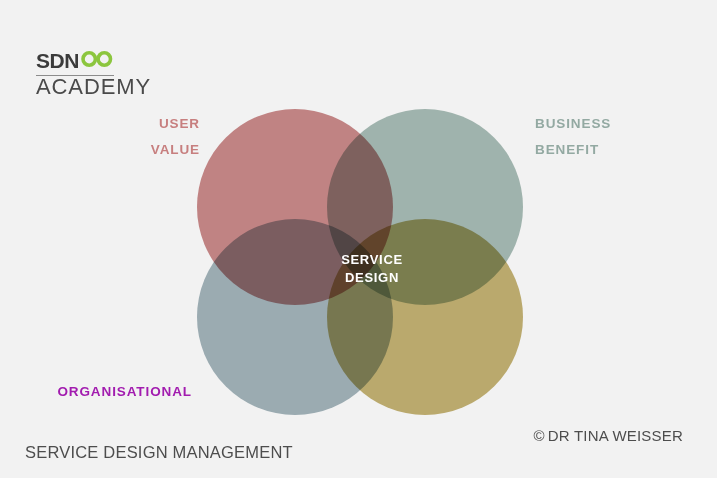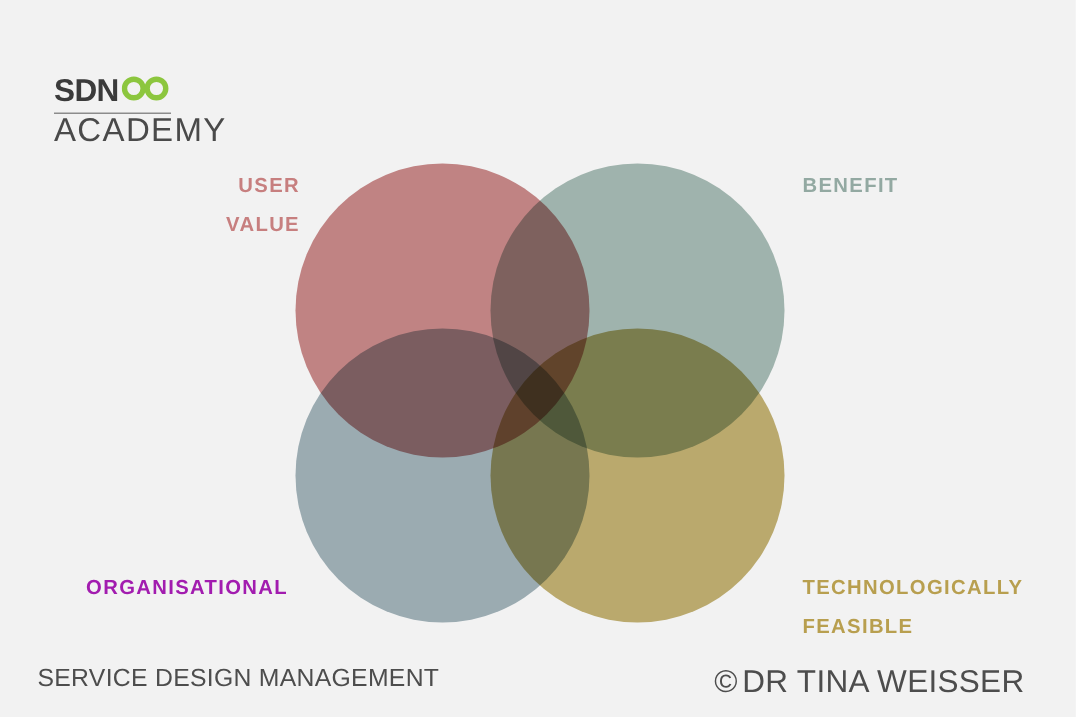--- a/index.html
+++ b/index.html
@@ -172,23 +172,23 @@
     left: 25px;
     top: 422px;
     font-family: "Liberation Sans", sans-serif;
     font-size: 16.5px;
     letter-spacing: 0.2px;
     color: #4d4d4d;
   }
   .footer-right {
     position: absolute;
     right: 34px;
-    top: 422px;
-    font-family: "Liberation Sans", sans-serif;
-    font-size: 21px;
+    top: 406px;
+    font-family: "Liberation Sans", sans-serif;
+    font-size: 15px;
     letter-spacing: 0.2px;
     color: #4d4d4d;
     white-space: nowrap;
   }
   .copyright-mark {
     display: inline-block;
     margin-right: 3px;
   }
 </style>
 </head>
@@ -212,37 +212,38 @@
     <div class="logo-academy">ACADEMY</div>
   </div>
 
   <div class="venn">
     <div class="circle circle-user-value"></div>
     <div class="circle circle-business-benefit"></div>
     <div class="circle circle-organisational-consequence"></div>
     <div class="circle circle-technologically-feasible"></div>
   </div>
 
+  <div class="center-label">
+    <span>SERVICE</span>
+    <span>DESIGN</span>
+  </div>
 
   <div class="quad-label label-user-value">
     <span>USER</span>
     <span>VALUE</span>
   </div>
 
   <div class="quad-label label-business-benefit">
+    <span>BUSINESS</span>
     <span>BENEFIT</span>
   </div>
 
   <div class="quad-label label-organisational-consequence">
     <span>ORGANISATIONAL</span>
   </div>
 
-  <div class="quad-label label-technologically-feasible">
-    <span>TECHNOLOGICALLY</span>
-    <span>FEASIBLE</span>
-  </div>
 
   <div class="footer-left">SERVICE DESIGN MANAGEMENT</div>
   <div class="footer-right">
     <span class="copyright-mark">©</span><span>DR TINA WEISSER</span>
   </div>
 
 </div>
 
 </body></html>

